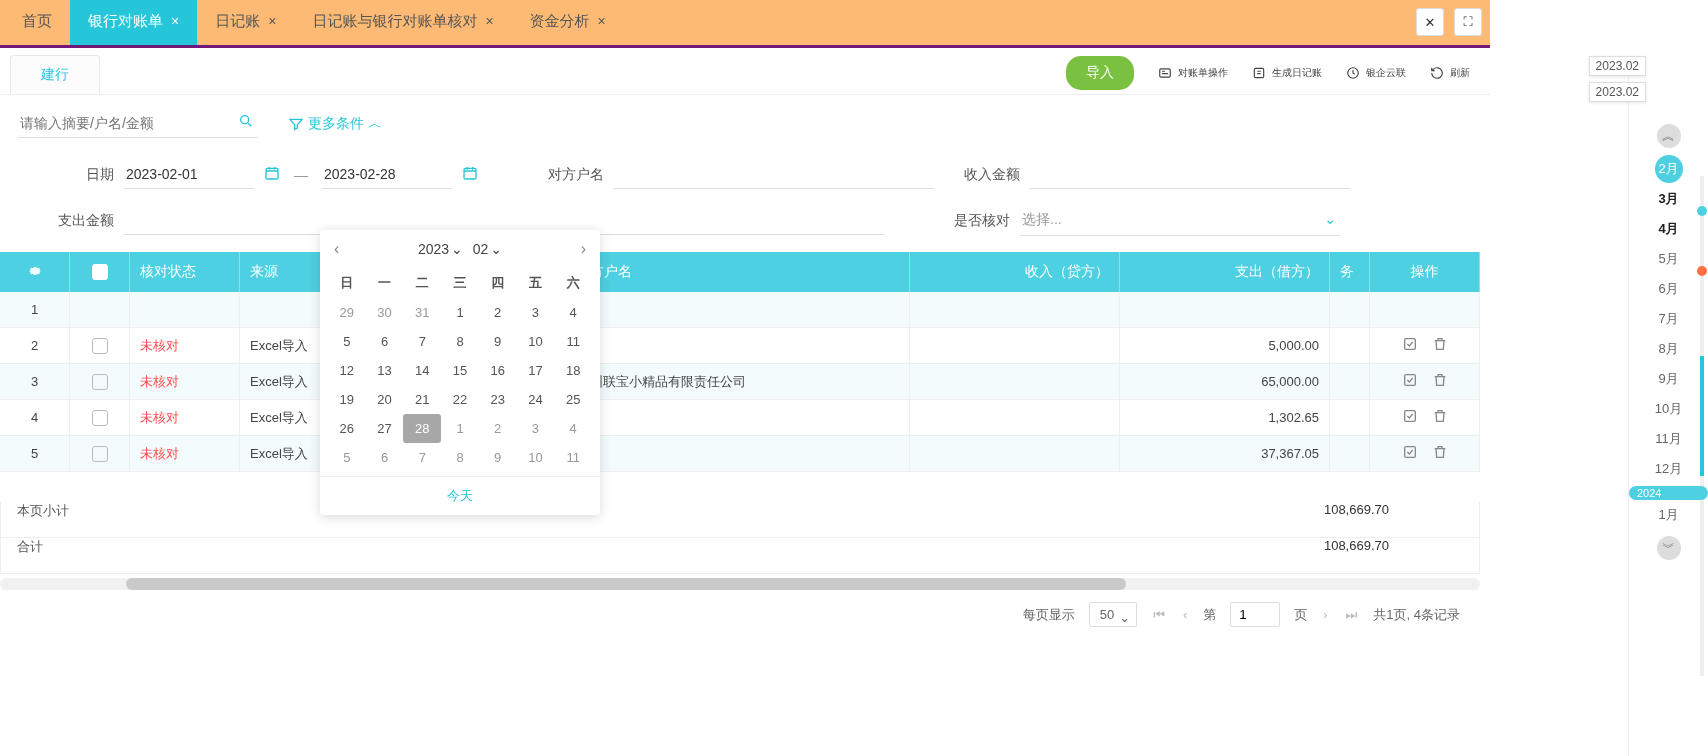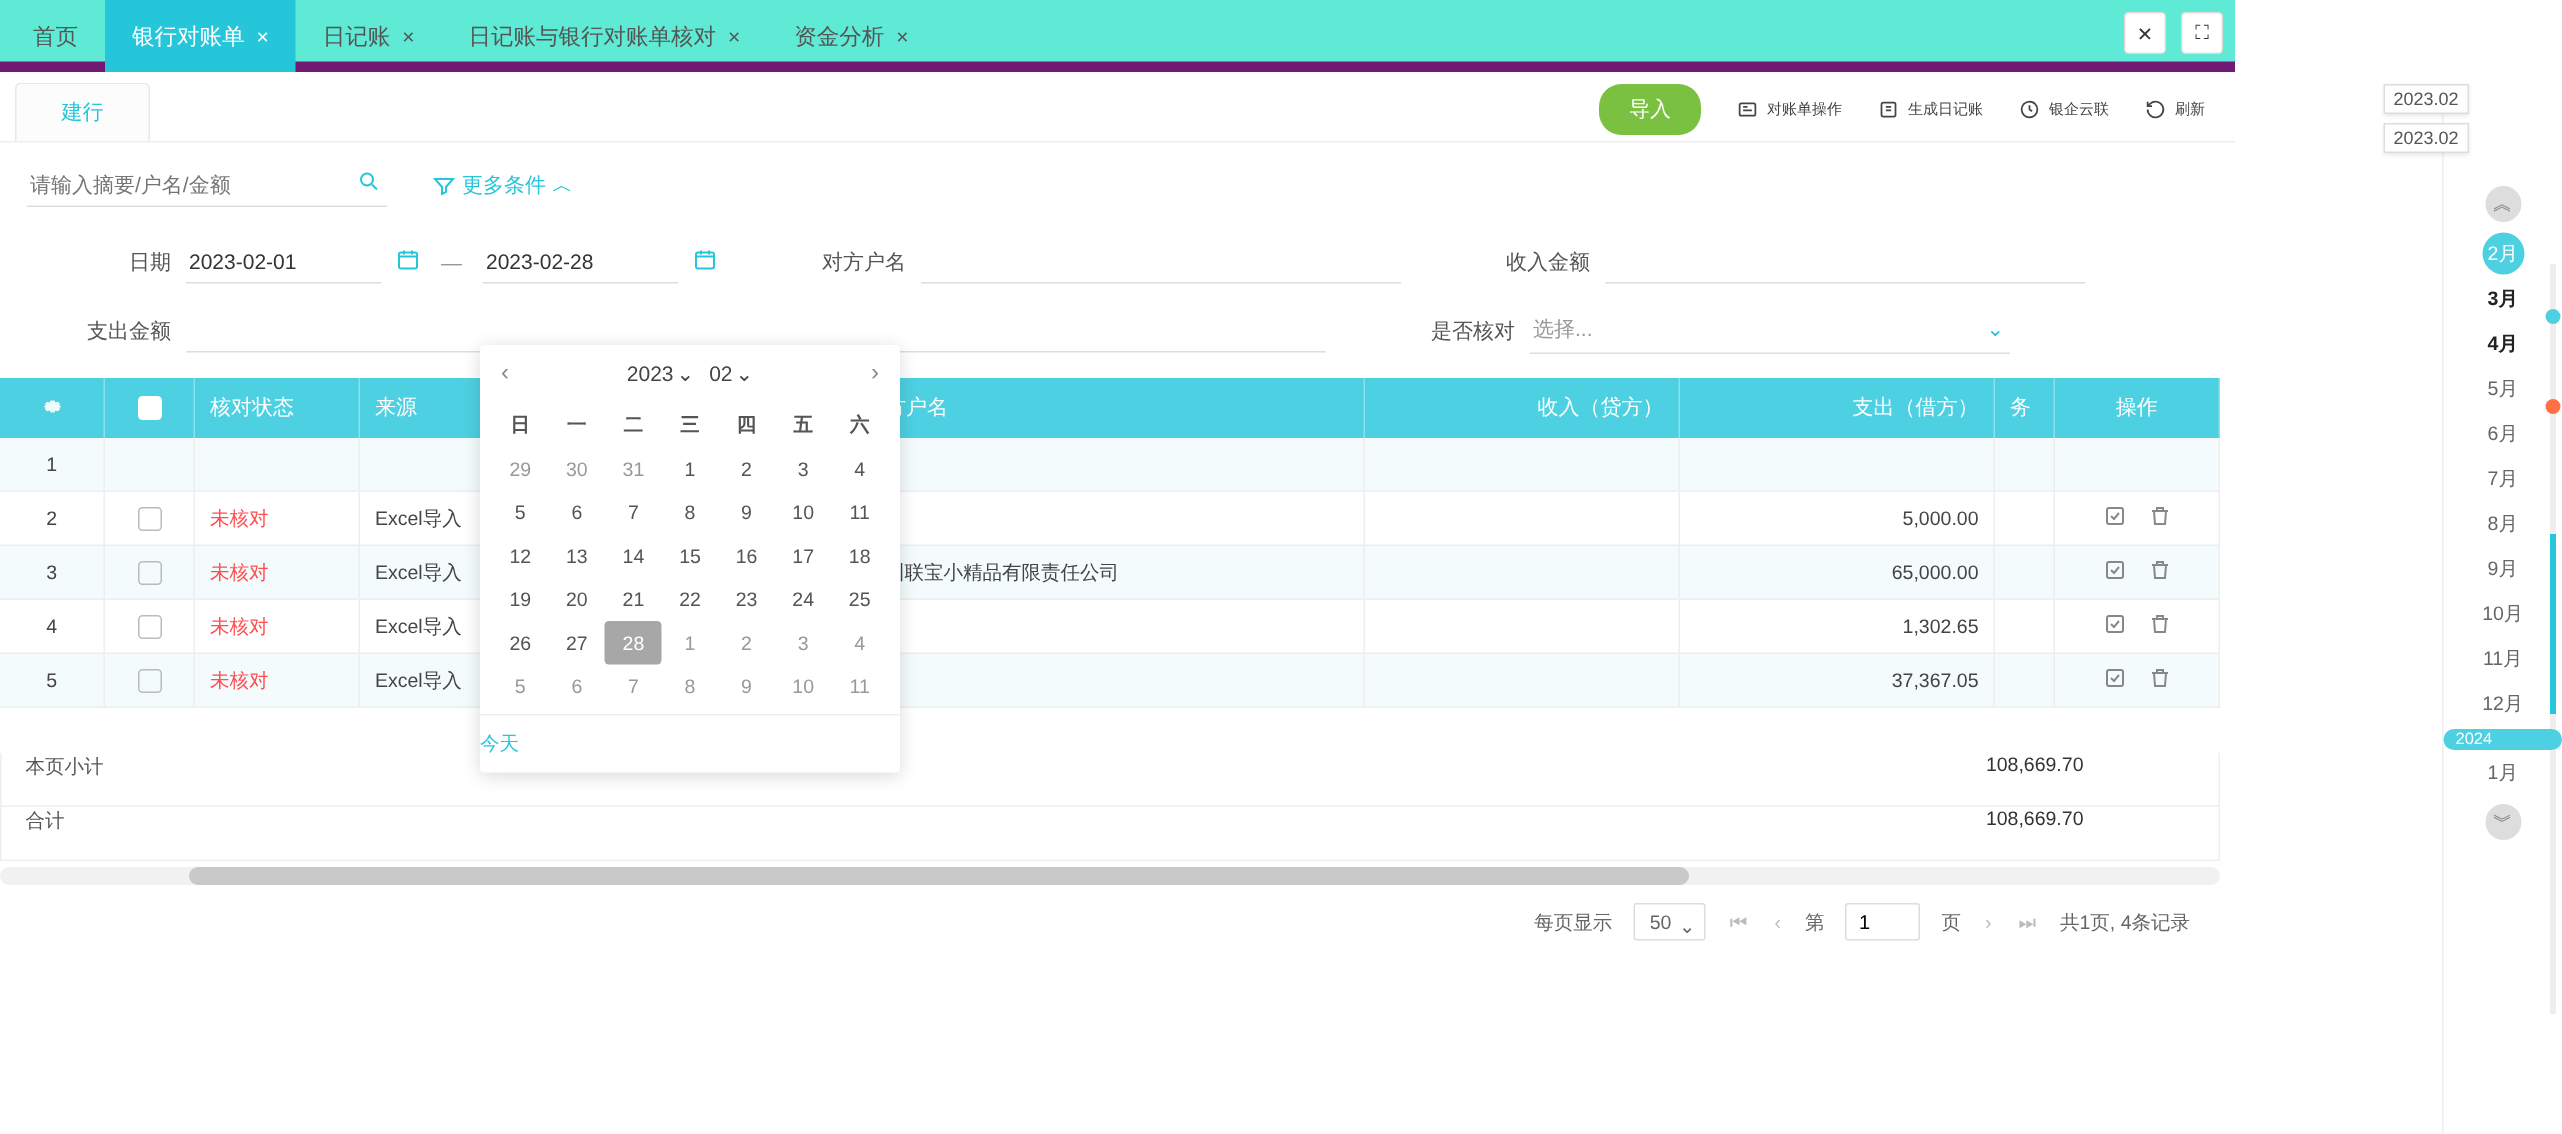--- a/index.html
+++ b/index.html
@@ -1,17 +1,17 @@
 <!DOCTYPE html>
 <html><head>
 <meta charset="utf-8">
 <style>
 *{box-sizing:border-box;margin:0;padding:0}
 body{font-family:"Microsoft YaHei",Arial,sans-serif;font-size:13px;color:#333;background:#fff;width:1708px;height:756px;overflow:hidden;position:relative}
-.tabs{height:48px;display:flex;align-items:flex-start;border-bottom:7px solid #701a75;padding:0 4px;background:#5eead4}
+.tabs{height:48px;display:flex;align-items:flex-end;border-bottom:3px solid #701a75;padding:0 4px;background:#fdba74}
 .tab{padding:0 18px;height:48px;display:flex;align-items:center;cursor:pointer;color:#555;font-size:15px;position:relative}
 .tab.active{background:#26c6da;color:#fff}
 .tab .close{margin-left:8px;font-size:14px;color:inherit}
 .topright{position:absolute;right:8px;top:8px;display:flex;gap:10px}
 .topright .btn-icon{width:28px;height:28px;border:1px solid #ddd;border-radius:3px;display:flex;align-items:center;justify-content:center;background:#fff;cursor:pointer}
 .subtabs{height:46px;display:flex;align-items:flex-end;padding:6px 10px 0;position:relative}
 .subtab{padding:10px 30px;color:#26c6da;border:1px solid #e8e8e8;border-bottom:none;background:#fcfcfc;border-radius:4px 4px 0 0;font-size:14px}
 .toolbar{position:absolute;right:20px;top:8px;display:flex;align-items:center;gap:24px}
 .btn-primary{background:#7ac142;color:#fff;border:none;padding:8px 20px;border-radius:15px;font-size:14px;cursor:pointer}
 .tlink{display:flex;align-items:center;gap:6px;color:#444;cursor:pointer;font-size:10px}
@@ -76,21 +76,21 @@
 .calendar{position:absolute;left:320px;top:230px;width:280px;background:#fff;box-shadow:0 2px 12px rgba(0,0,0,.15);border-radius:3px;z-index:50;padding-bottom:6px}
 .cal-head{display:flex;align-items:center;justify-content:space-between;padding:10px 14px}
 .cal-head .nav{color:#888;cursor:pointer;font-size:16px}
 .cal-head .ym{display:flex;gap:10px;color:#444;font-size:14px}
 .cal-head .ym span{display:flex;align-items:center;gap:2px}
 .cal-grid{display:grid;grid-template-columns:repeat(7,1fr);text-align:center;padding:0 8px}
 .cal-grid .dow{color:#555;font-weight:600;padding:6px 0;font-size:13px}
 .cal-grid .day{padding:7px 0;color:#999;font-size:13px;cursor:pointer;border-radius:3px}
 .cal-grid .day.in{color:#555}
 .cal-grid .day.sel{background:#a7a7a7;color:#fff}
-.cal-today{text-align:left;color:#26c6da;padding:10px 0 4px;border-top:1px solid #eee;margin-top:4px;cursor:pointer}
+.cal-today{text-align:center;color:#26c6da;padding:10px 0 4px;border-top:1px solid #eee;margin-top:4px;cursor:pointer}
 
 .timeline{position:absolute;right:0;top:56px;width:80px;height:700px;background:#fff;border-left:1px solid #eee;display:flex;flex-direction:column;align-items:center;padding-top:6px}
 .tltip{position:absolute;right:62px;top:60px;background:#fff;border:1px solid #ddd;padding:2px 6px;font-size:12px;color:#555;box-shadow:0 1px 3px rgba(0,0,0,.1)}
 .tl-arrow{width:24px;height:24px;background:#ddd;border-radius:50%;display:flex;align-items:center;justify-content:center;color:#888;margin:6px 0;cursor:pointer}
 .tl-item{padding:6px 0;font-size:13px;color:#666;cursor:pointer;width:100%;text-align:center}
 .tl-item.cur{color:#fff;position:relative}
 .tl-item.cur::before{content:"";position:absolute;left:50%;top:50%;transform:translate(-50%,-50%);width:28px;height:28px;background:#4dd0e1;border-radius:50%;z-index:-1}
 .tl-item.bold{color:#222;font-weight:600}
 .tl-badge{background:#4dd0e1;color:#fff;border-radius:10px;padding:1px 8px;font-size:11px;margin-top:2px}
 .tl-bar{position:absolute;right:4px;top:120px;width:4px;height:500px;background:#eee}
@@ -197,21 +197,21 @@
     <input class="dateinput" value="2023-02-28" style="">
     <span class="cal-icon"><svg viewBox="0 0 24 24" fill="none" stroke="currentColor" stroke-width="2">
             <rect x="3" y="5" width="18" height="16" rx="2"></rect>
             <path d="M3 9h18M8 3v4M16 3v4"></path>
           </svg></span>
   </div>
   <div class="field" style="margin-left:40px">
     <span class="lbl">对方户名</span>
     <input class="txtinput" style="">
   </div>
-  <div class="field" style="margin-left:40px">
+  <div class="field" style="">
     <span class="lbl">收入金额</span>
     <input class="txtinput" style="">
   </div>
 </div>
 
 <div class="formrow">
   <div class="field" style="margin-left:40px">
     <span class="lbl">支出金额</span>
     <input class="txtinput" style="width: 760px;">
   </div>

